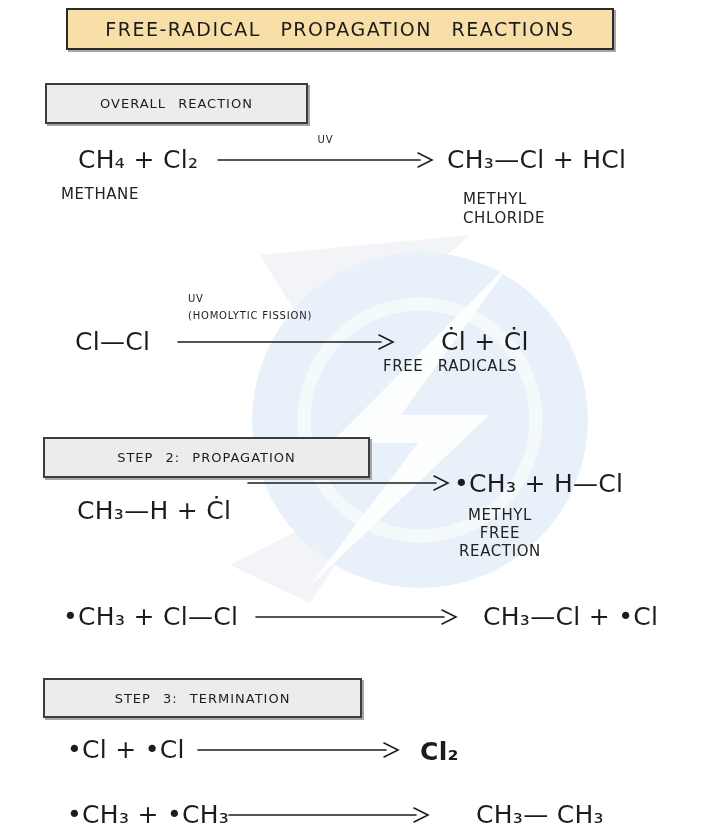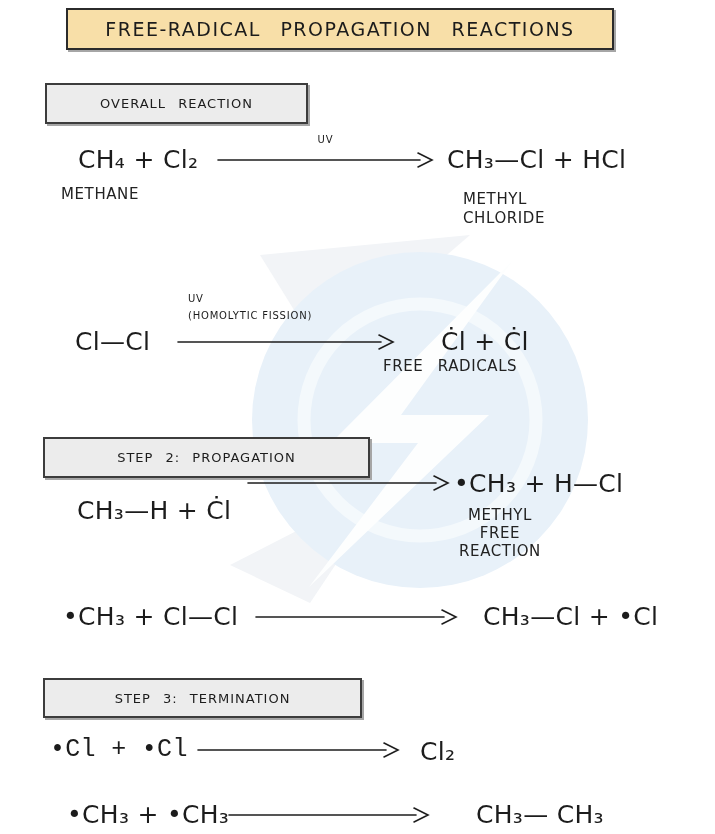--- a/index.html
+++ b/index.html
@@ -47,22 +47,22 @@
 
   #f-prop1-lhs { left:77px;  top:498px; }
   #f-prop1-rhs { left:454px; top:471px; }
   #lbl-methyl-free-radical { left:452px; top:506px; width:96px; line-height:18px; }
   #a-prop1 { left:247px; top:474px; }
 
   #f-prop2-lhs { left:63px;  top:604px; }
   #f-prop2-rhs { left:483px; top:604px; }
   #a-prop2 { left:255px; top:608px; }
 
-  #f-term1-lhs { left:50px;  top:737px;font-family:Liberation Mono, monospace; }
-  #f-term1-rhs { left:420px; top:739px; }
+  #f-term1-lhs { left:67px;  top:737px; }
+  #f-term1-rhs { left:420px; top:739px;font-weight:bold; }
   #a-term1 { left:197px; top:741px; }
 
   #f-term2-lhs { left:67px;  top:802px; }
   #f-term2-rhs { left:453px; top:802px;margin-left:23px; }
   #a-term2 { left:228px; top:806px; }
 </style>
 </head>
 <body>
 
 <div id="canvas">

